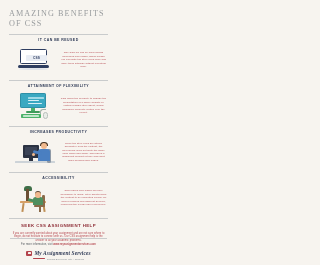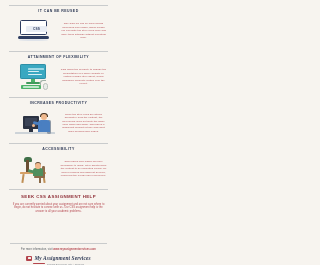--- a/index.html
+++ b/index.html
@@ -146,20 +146,21 @@
     text-align:center;font-size:2.2px;color:#7a8089;letter-spacing:.1px;margin-top:1px;
   }
   .f-tagwrap{display:flex;align-items:center;justify-content:center;gap:2px;margin-top:1px;}
   .f-tagbar{width:12px;height:1.6px;background:#b4444d;border-radius:.5px;flex:0 0 12px;}
 </style>
 </head>
 <body>
 
 <div class="page">
 
+  <div class="title">AMAZING BENEFITS OF CSS</div>
 
   <div class="rule"></div>
   <div class="section">
     <div class="sec-head">IT CAN BE REUSED</div>
     <div class="sec-body">
       <div class="art">
         <div class="laptop">
           <div class="lap-lid">
             <div class="lap-screen">
                 <span>CSS</span>

